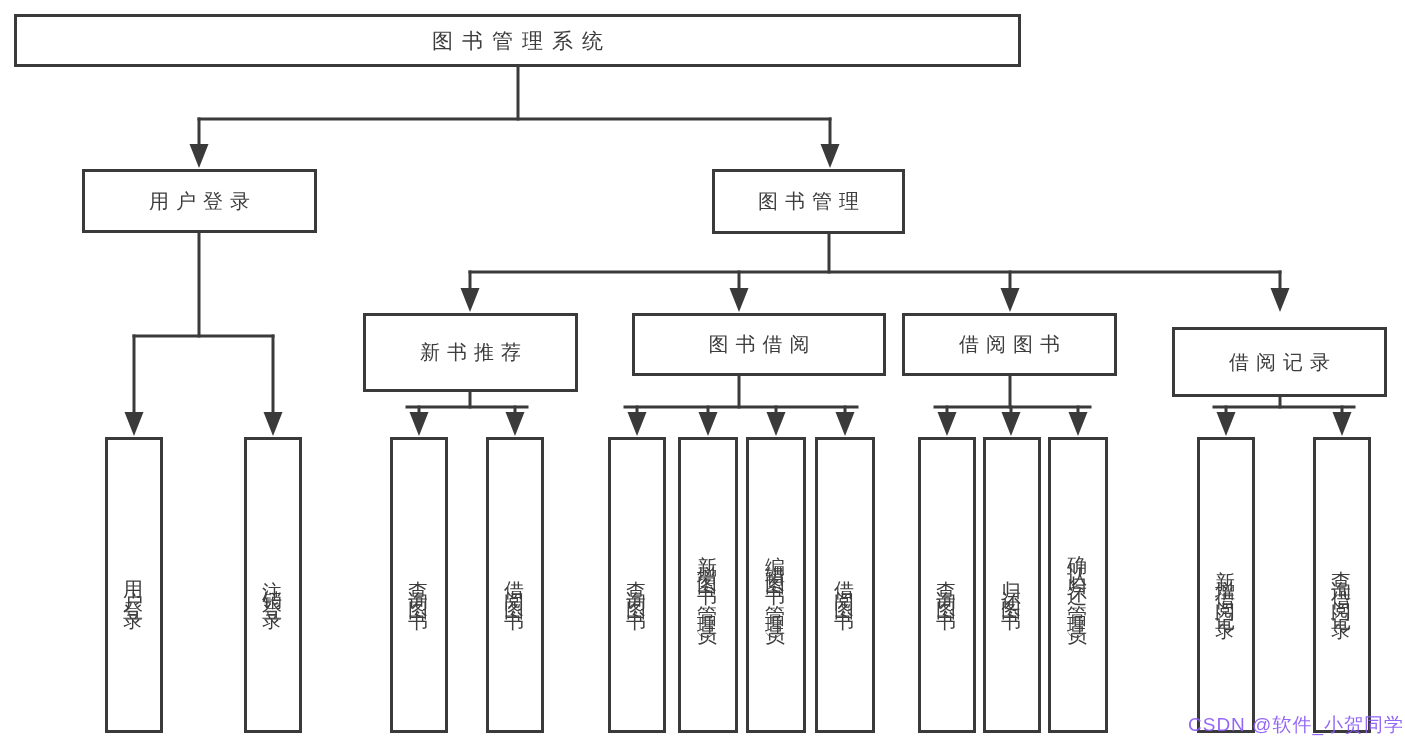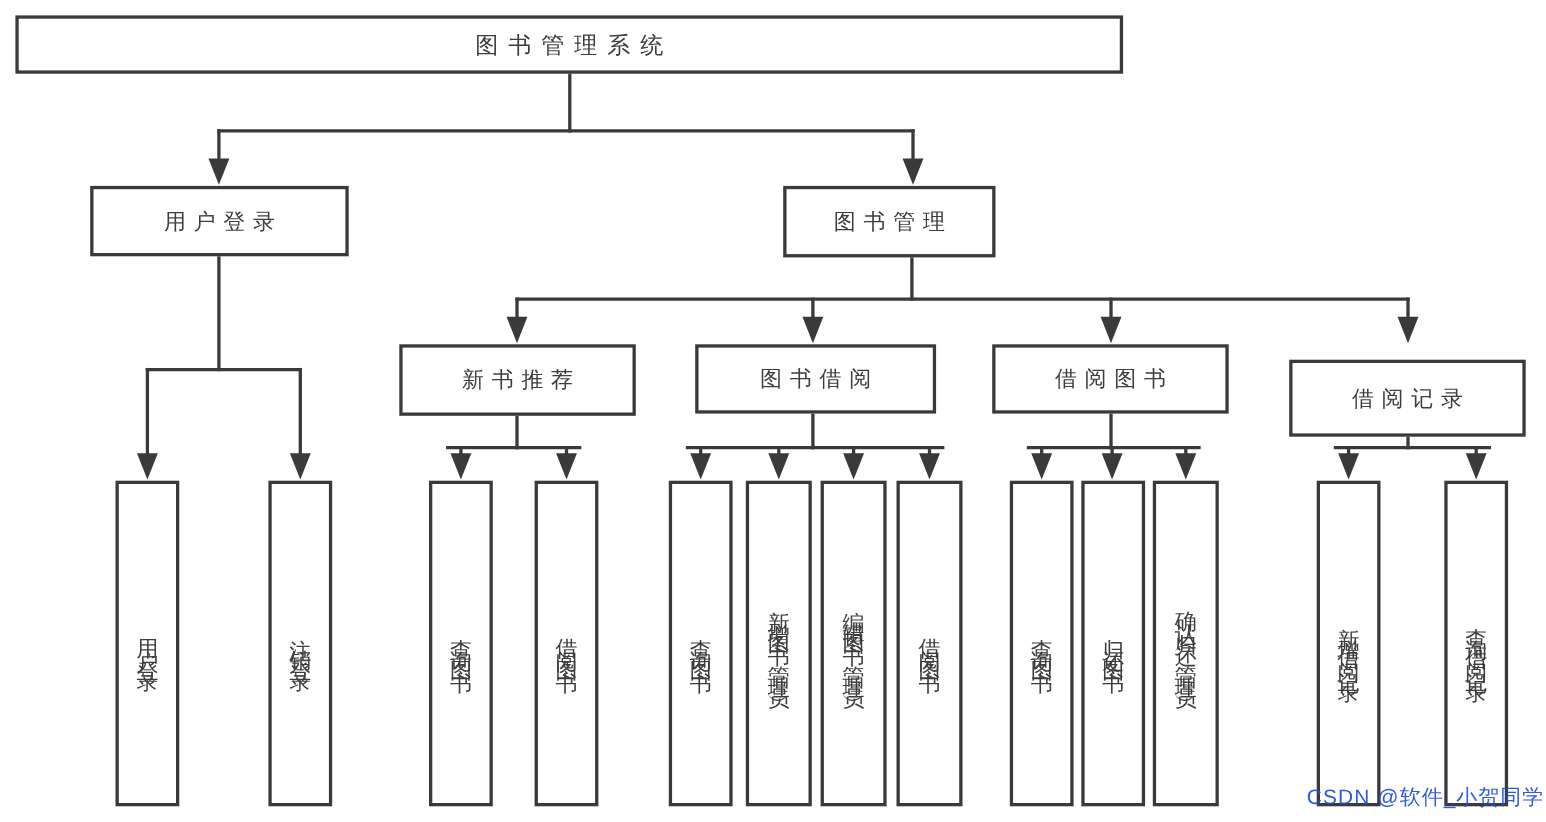--- a/index.html
+++ b/index.html
@@ -16,21 +16,21 @@
     box-sizing:border-box; display:flex; align-items:center; justify-content:center;
   }
   .box.h { font-size:20px; letter-spacing:7px; text-indent:7px; white-space:nowrap; }
   .box.root { font-size:21px; letter-spacing:9px; text-indent:9px; }
   .box.v {
     writing-mode:vertical-rl; text-orientation:mixed;
     font-size:20px; letter-spacing:10px; white-space:nowrap;
   }
   .watermark {
     position:absolute; left:1188px; top:712px; font-size:19px;
-    color:#1d4ed8; opacity:0.92; letter-spacing:1px; white-space:nowrap;
+    color:#8b5cf6; opacity:0.92; letter-spacing:1px; white-space:nowrap;
   }
 </style>
 </head>
 <body>
 
 <div class="stage">
 
   <svg class="wires" viewBox="0 0 1405 747" aria-hidden="true">
 
     <g>
@@ -111,24 +111,24 @@
     <span>图书管理系统</span>
   </div>
 
   <div class="box h" style="left:82px;top:169px;width:235px;height:64px;">
     <span>用户登录</span>
   </div>
   <div class="box h" style="left:712px;top:169px;width:193px;height:65px;">
     <span>图书管理</span>
   </div>
 
-  <div class="box h" style="left:363px;top:313px;width:215px;height:65px;">
+  <div class="box h" style="left:363px;top:313px;width:215px;height:79px;">
     <span>新书推荐</span>
   </div>
-  <div class="box h" style="left:632px;top:313px;width:219px;height:63px;">
+  <div class="box h" style="left:632px;top:313px;width:254px;height:63px;">
     <span>图书借阅</span>
   </div>
   <div class="box h" style="left:902px;top:313px;width:215px;height:63px;">
     <span>借阅图书</span>
   </div>
   <div class="box h" style="left:1172px;top:313px;width:215px;height:70px;margin-top:14px;">
     <span>借阅记录</span>
   </div>
 
   <div class="box v" style="left:105px;top:437px;width:58px;height:296px;">

